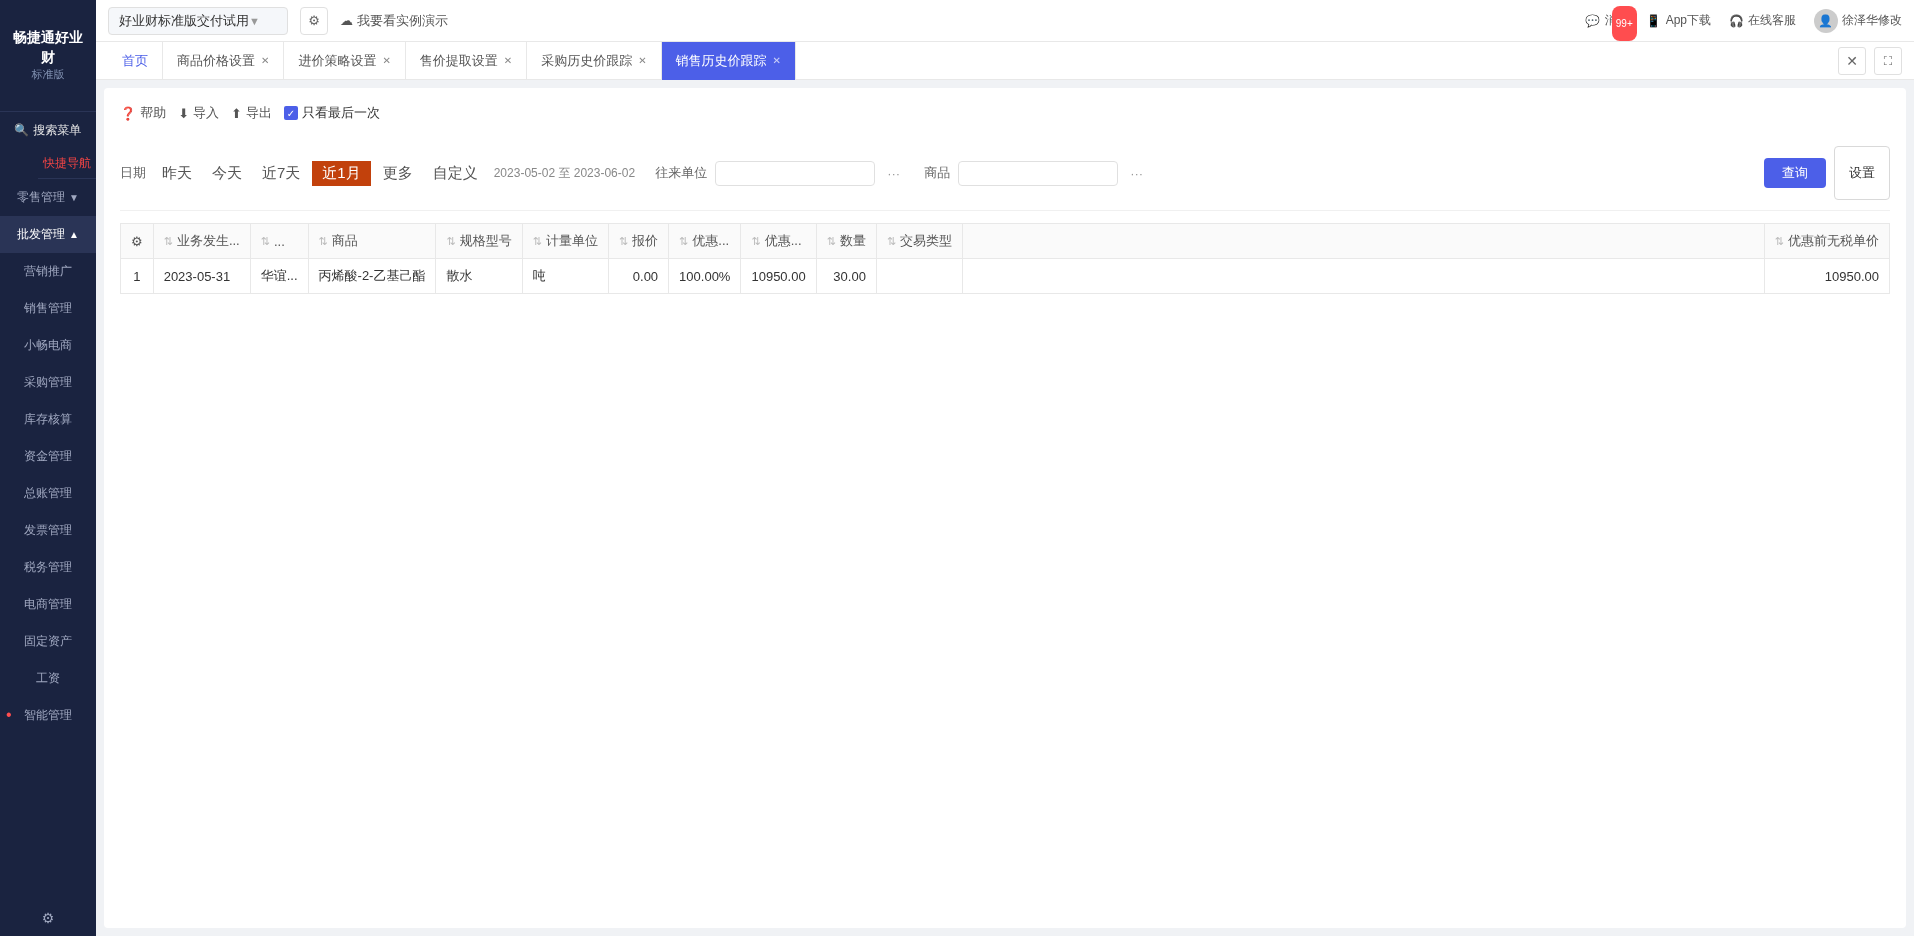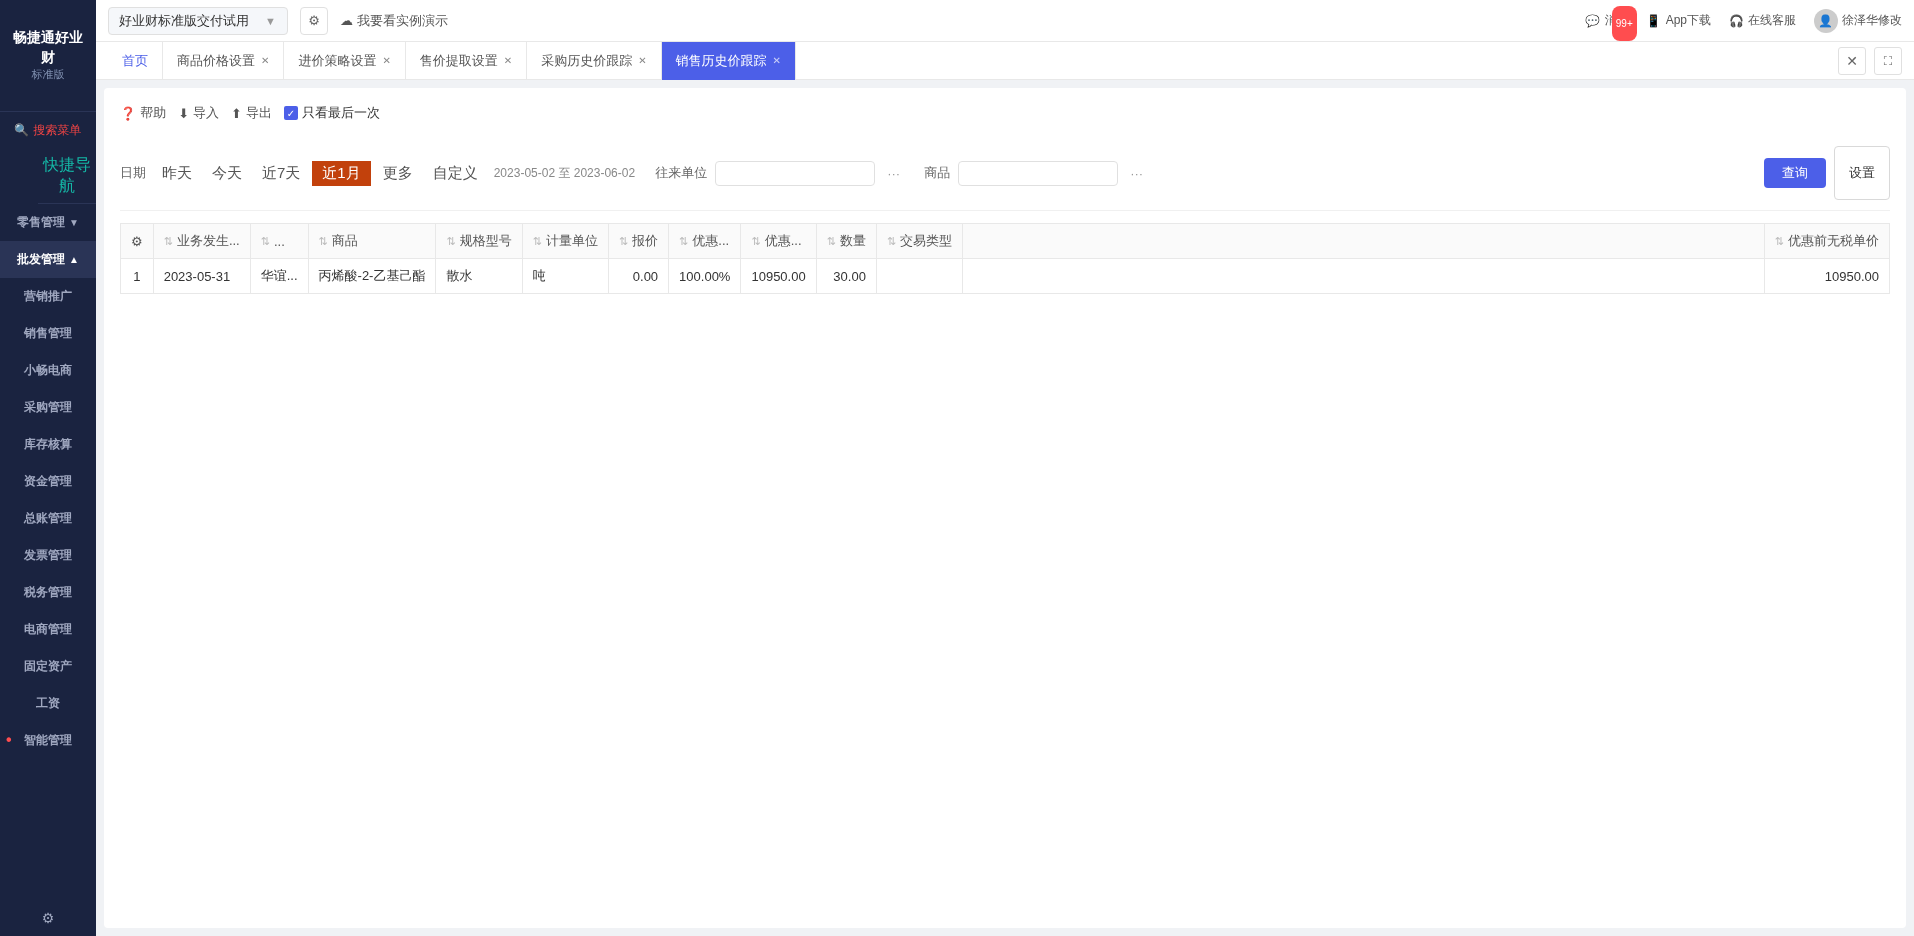--- a/index.html
+++ b/index.html
@@ -24,43 +24,42 @@
       border-bottom: 1px solid #2a3456;
       line-height: 1.4;
     }
     .sidebar-logo .logo-main { font-size: 14px; font-weight: bold; }
     .sidebar-logo .logo-sub { font-size: 11px; color: #8090b0; }
     .sidebar-search {
       padding: 10px 8px;
       text-align: center;
       font-size: 12px;
       cursor: pointer;
-      color: #ef4444;
+      color: #e5e5e5;
     }
     .sidebar-nav {
       padding: 6px 0;
       text-align: center;
-      font-size: 16px;
-      cursor: pointer;
-      color: #14b8a6;
+      font-size: 12px;
+      cursor: pointer;
+      color: #ef4444;
       border-bottom: 1px solid #2a3456;
       margin-left: 38px;
     }
     .sidebar-item {
       padding: 10px 4px;
       text-align: right;
       font-size: 12px;
       cursor: pointer;
       color: #a0a8c0;
       display: flex;
       align-items: center;
       justify-content: center;
       gap: 4px;
       position: relative;
-      font-weight: bold;
     }
     .sidebar-item.active { color: #fff; background: #2a3456; }
     .sidebar-item .arrow { font-size: 10px; }
     .sidebar-item .dot { color: #ff4d4f; font-size: 16px; position: absolute; left: 6px; }
     .sidebar-bottom {
       margin-top: auto;
       padding: 10px 4px;
       text-align: center;
       color: #a0a8c0;
       cursor: pointer;
@@ -83,21 +82,21 @@
       display: flex;
       align-items: center;
       padding: 0 12px;
       height: 42px;
       border-bottom: 1px solid #e8e8e8;
       gap: 12px;
     }
     .topbar-selector {
       display: flex;
       align-items: center;
-      gap: 16px;
+      gap: 0;
       background: #f5f7fa;
       border: 1px solid #e0e0e0;
       border-radius: 4px;
       padding: 4px 10px;
       cursor: pointer;
       font-size: 13px;
       color: #333;
       min-width: 180px;
     }
     .topbar-selector .arrow { color: #999; font-size: 11px; }

